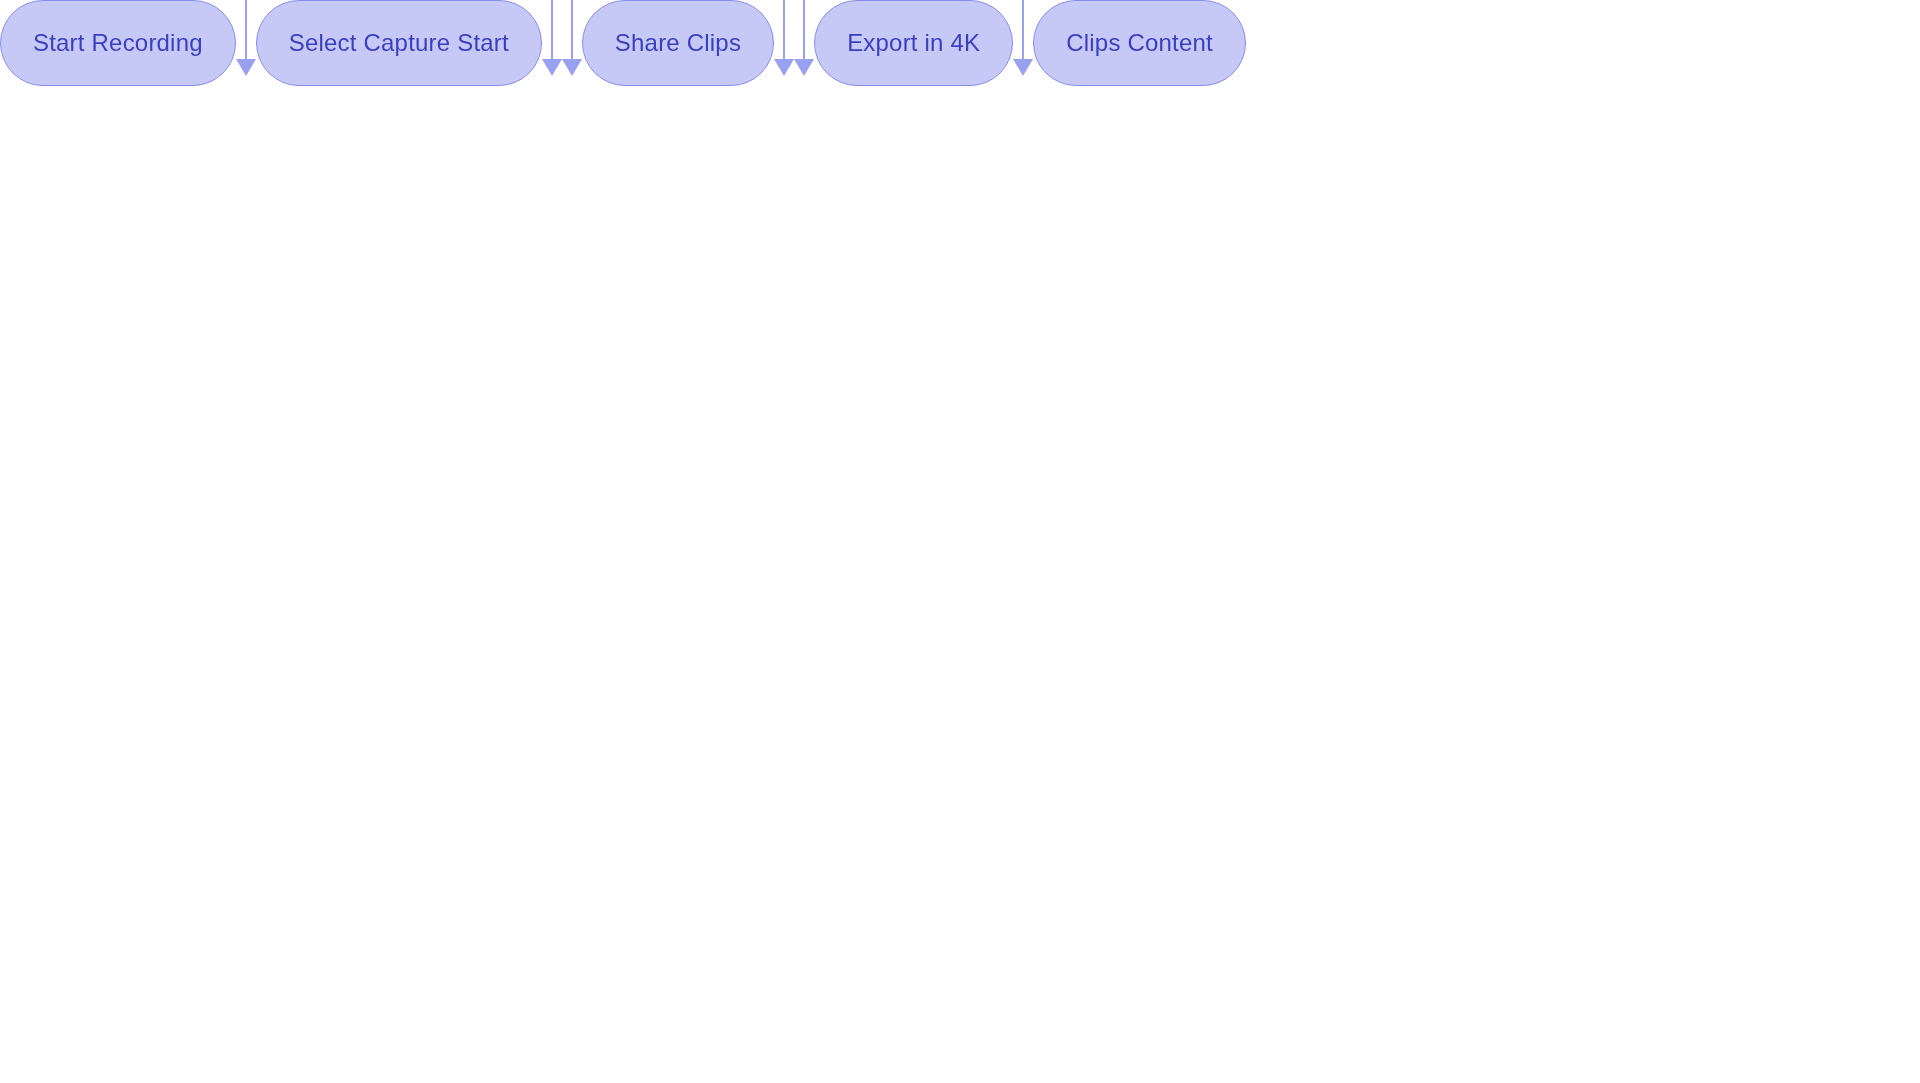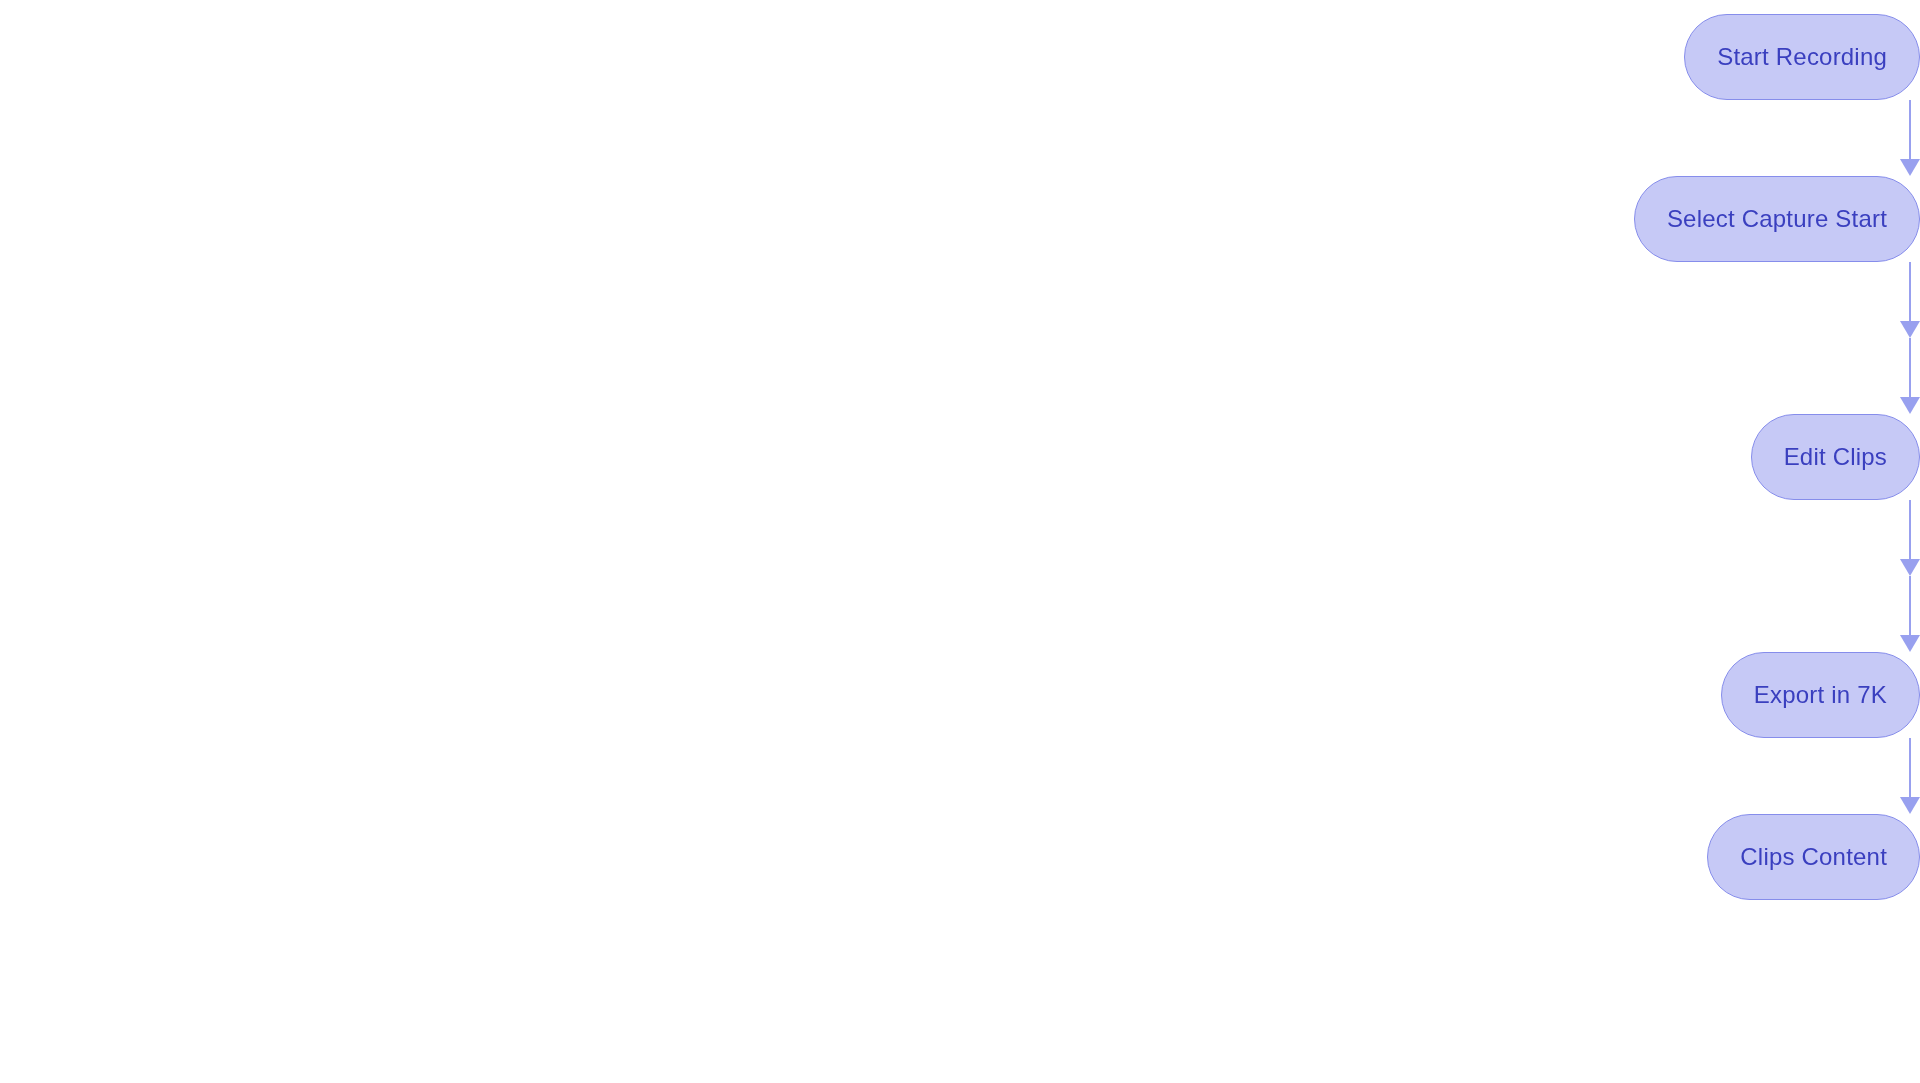--- a/index.html
+++ b/index.html
@@ -12,26 +12,26 @@
     font-family: "Liberation Sans", "DejaVu Sans", sans-serif;
   }
   :root {
     --node-fill: #c6c9f6;
     --node-border: #868deb;
     --node-text: #3a3fbf;
     --arrow-color: #98a0ef;
   }
   .flowchart {
     position: absolute;
-    top: 14px;
+    top: 0;
     left: 0;
     width: 100%;
     display: flex;
-    flex-direction: column;
-    align-items: flex-end;
+    flex-direction: row;
+    align-items: flex-start;
   }
   .flow-node {
     box-sizing: border-box;
     height: 86px;
     min-height: 86px;
     padding: 0 32px;
     border-radius: 43px;
     background: var(--node-fill);
     border: 1.5px solid var(--node-border);
     display: flex;
@@ -80,32 +80,32 @@
   </div>
     <div class="flow-arrow">
     <div class="shaft"></div>
     <div class="head"></div>
   </div>
     <div class="flow-arrow">
     <div class="shaft"></div>
     <div class="head"></div>
   </div>
     <div class="flow-node">
-    <span class="flow-node-label">Edit Clips</span>
+    <span class="flow-node-label">Share Clips</span>
   </div>
     <div class="flow-arrow">
     <div class="shaft"></div>
     <div class="head"></div>
   </div>
     <div class="flow-arrow">
     <div class="shaft"></div>
     <div class="head"></div>
   </div>
     <div class="flow-node">
-    <span class="flow-node-label">Export in 7K</span>
+    <span class="flow-node-label">Export in 4K</span>
   </div>
     <div class="flow-arrow">
     <div class="shaft"></div>
     <div class="head"></div>
   </div>
     <div class="flow-node">
     <span class="flow-node-label">Clips Content</span>
   </div>
   </div>
 

